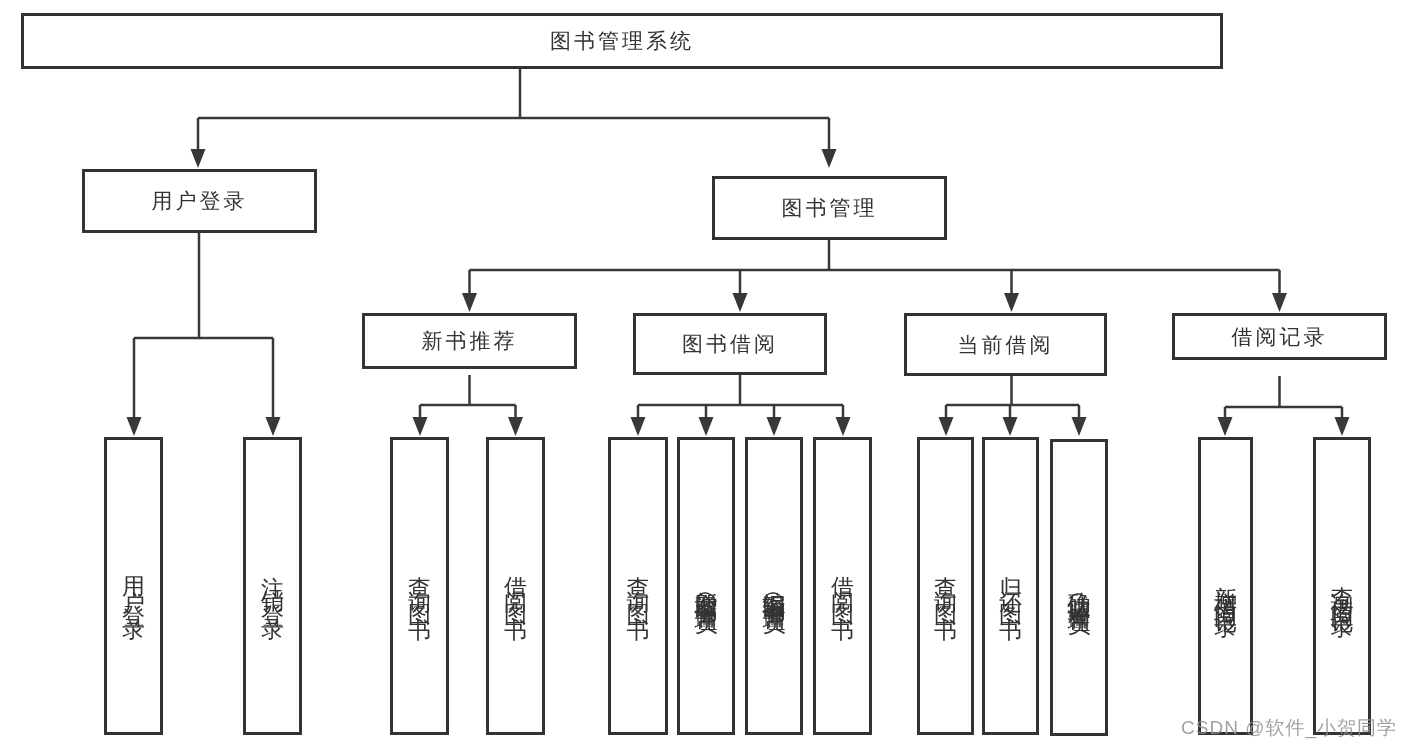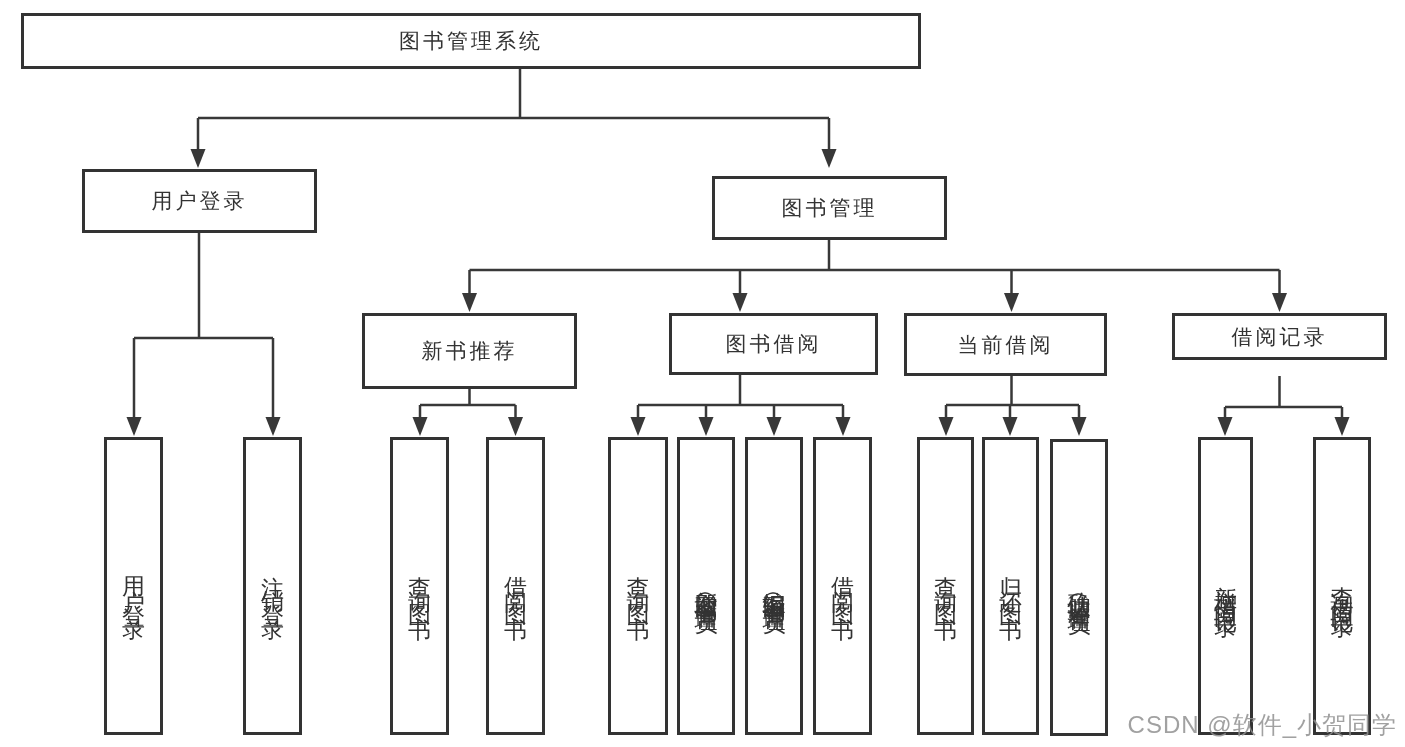--- a/index.html
+++ b/index.html
@@ -43,21 +43,21 @@
     letter-spacing: 14px;
     line-height: 1;
     color: #333333;
   }
   .leaf .v-label.mid { letter-spacing: 6px; }
   .leaf .v-label.long { letter-spacing: 3px; }
   #watermark {
     position: absolute;
     right: 8px;
     bottom: 6px;
-    font-size: 24px;
+    font-size: 19px;
     letter-spacing: 1px;
     color: rgba(145,145,145,0.85);
     white-space: nowrap;
     z-index: 5;
   }
 </style>
 </head>
 <body>
 
 <div id="canvas">
@@ -91,35 +91,35 @@
     <path d="M1011.5 376 V405 M946 405 H1079 M946 405 V420 M1010 405 V420 M1079 405 V420"></path>
     <polygon points="946,436 938.5,417 953.5,417" fill="#383838" stroke="none"></polygon>
     <polygon points="1010,436 1002.5,417 1017.5,417" fill="#383838" stroke="none"></polygon>
     <polygon points="1079,436 1071.5,417 1086.5,417" fill="#383838" stroke="none"></polygon>
 
     <path d="M1279.5 376 V407 M1225 407 H1342 M1225 407 V420 M1342 407 V420"></path>
     <polygon points="1225,436 1217.5,417 1232.5,417" fill="#383838" stroke="none"></polygon>
     <polygon points="1342,436 1334.5,417 1349.5,417" fill="#383838" stroke="none"></polygon>
   </svg>
 
-  <div class="node" style="left:21px; top:13px; width:900px; height:56px;">
+  <div class="node" style="left:21px; top:13px; width:1202px; height:56px;">
     <span class="h-label">图书管理系统</span>
   </div>
 
   <div class="node" style="left:82px; top:169px; width:235px; height:64px;">
     <span class="h-label">用户登录</span>
   </div>
   <div class="node" style="left:712px; top:176px; width:235px; height:64px;">
     <span class="h-label">图书管理</span>
   </div>
 
-  <div class="node" style="left:362px; top:313px; width:215px; height:76px;">
+  <div class="node" style="left:362px; top:313px; width:215px; height:56px;">
     <span class="h-label">新书推荐</span>
   </div>
-  <div class="node" style="left:633px; top:313px; width:209px; height:62px;margin-left:36px;">
+  <div class="node" style="left:633px; top:313px; width:194px; height:62px;">
     <span class="h-label">图书借阅</span>
   </div>
   <div class="node" style="left:904px; top:313px; width:203px; height:63px;">
     <span class="h-label">当前借阅</span>
   </div>
   <div class="node" style="left:1172px; top:313px; width:215px; height:47px;">
     <span class="h-label">借阅记录</span>
   </div>
 
   <div class="node leaf" style="left:104px; top:437px; width:59px; height:298px;">

